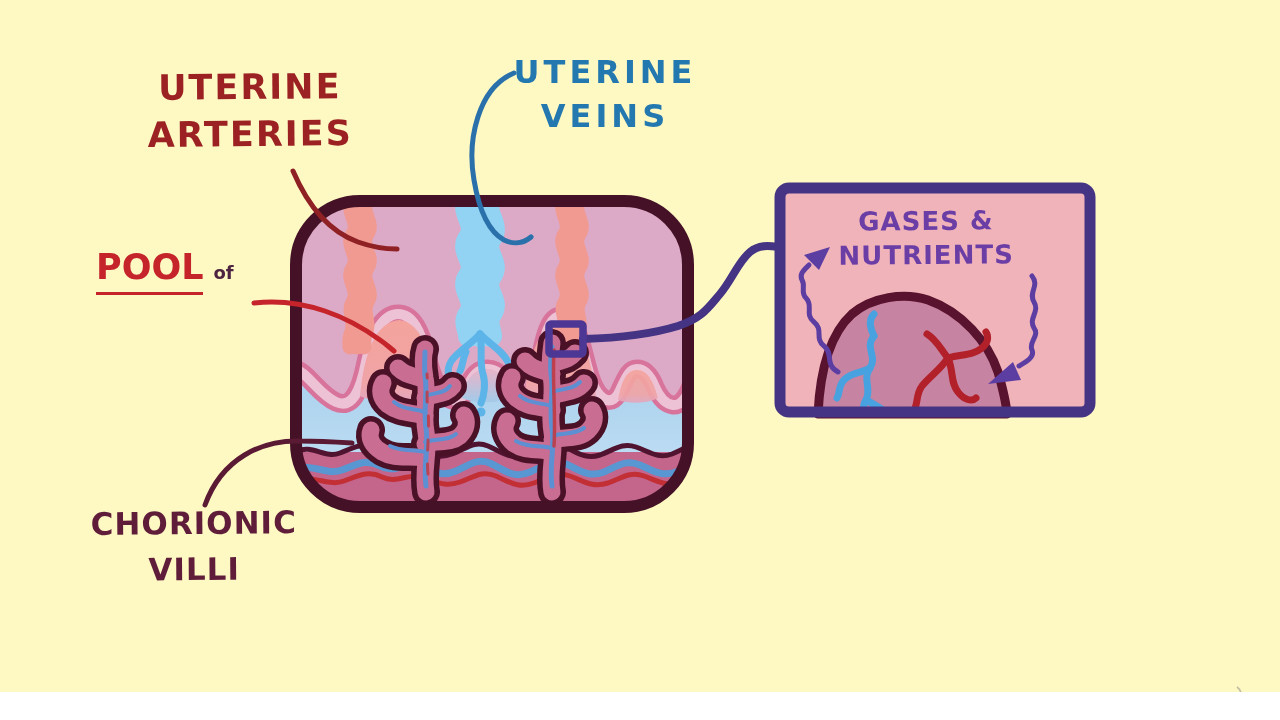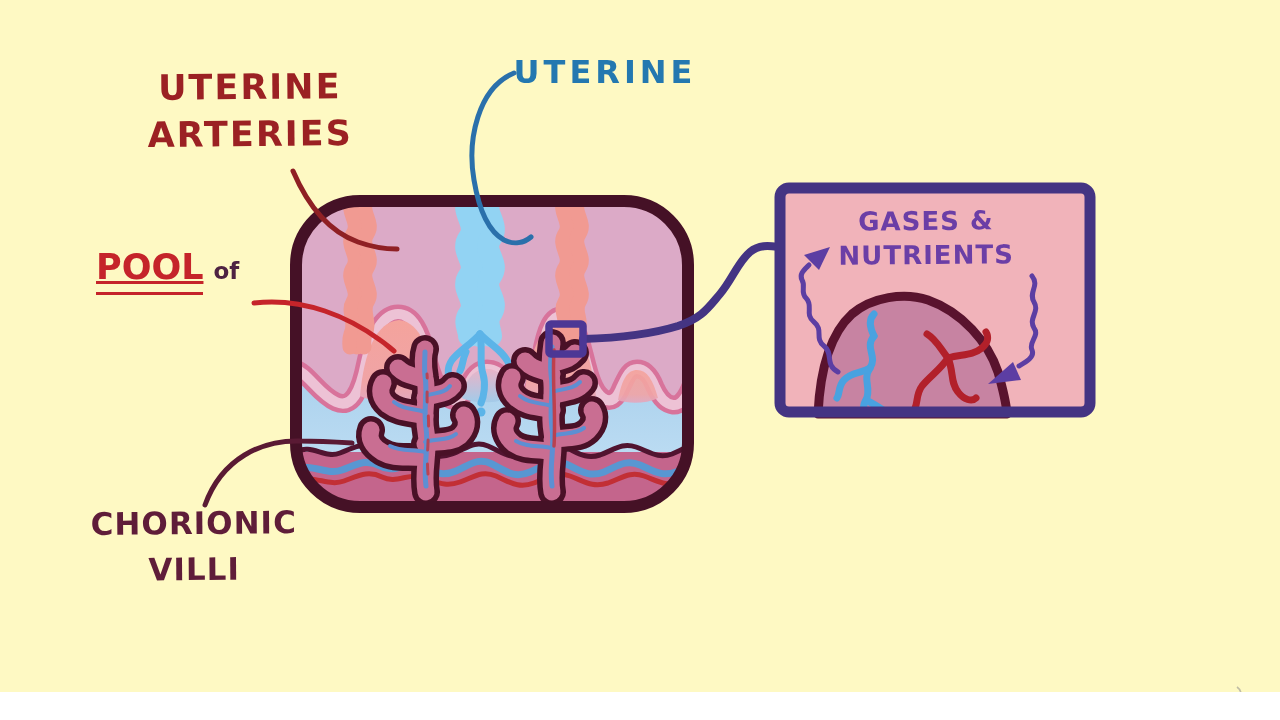--- a/index.html
+++ b/index.html
@@ -6,22 +6,22 @@
   .stage{position:relative;width:1280px;height:692px;background:#fef9c3;overflow:hidden;
          font-family:"DejaVu Sans","Liberation Sans",sans-serif;}
   .stage svg{position:absolute;left:0;top:0;}
   .lbl{position:absolute;font-weight:bold;text-align:center;white-space:nowrap;}
   .lbl-arteries{left:118px;top:64px;width:264px;font-size:35px;letter-spacing:2px;
                 line-height:47px;color:#9b2123;transform:rotate(-0.5deg);}
   .lbl-veins{left:505px;top:50px;width:200px;font-size:32px;letter-spacing:4px;
              line-height:44px;color:#2478b0;}
   .lbl-pool{left:96px;top:244px;width:190px;font-size:35px;line-height:47px;
             color:#c5242a;text-align:left;}
-  .pool-word{display:inline-block;border-bottom:3px solid #c5242a;padding-bottom:1px;text-decoration:underline;}
-  .pool-of{font-size:23px;color:#4e2342;margin-left:10px;}
+  .pool-word{display:inline-block;border-bottom:3px solid #c5242a;padding-bottom:1px;}
+  .pool-of{font-size:18px;color:#4e2342;margin-left:10px;}
   .lbl-chorionic{left:82px;top:500px;width:224px;font-size:31px;letter-spacing:1px;
                  line-height:46px;color:#5f1d39;transform:rotate(-0.5deg);}
   .lbl-inset{left:820px;top:204px;width:212px;font-size:26px;letter-spacing:1px;
              line-height:34px;color:#6b3ea6;transform:rotate(-0.5deg);}
 </style>
 </head>
 <body>
 
 <div class="stage">
 
@@ -220,20 +220,21 @@
   <path fill="none" stroke="#8a8a8a" stroke-width="1.6" opacity="0.55" d="M 1237,687 q 3,2 4,6 m 3,4 q 2,2 4,2"></path>
 </svg>
 
 <div class="lbl lbl-arteries">
   <div>UTERINE</div>
   <div>ARTERIES</div>
 </div>
 
 <div class="lbl lbl-veins">
   <div>UTERINE</div>
+  <div>VEINS</div>
 </div>
 
 <div class="lbl lbl-pool">
   <div>
     <span class="pool-word">POOL</span><span class="pool-of">of</span>
   </div>
 </div>
 
 <div class="lbl lbl-chorionic">
   <div>CHORIONIC</div>

